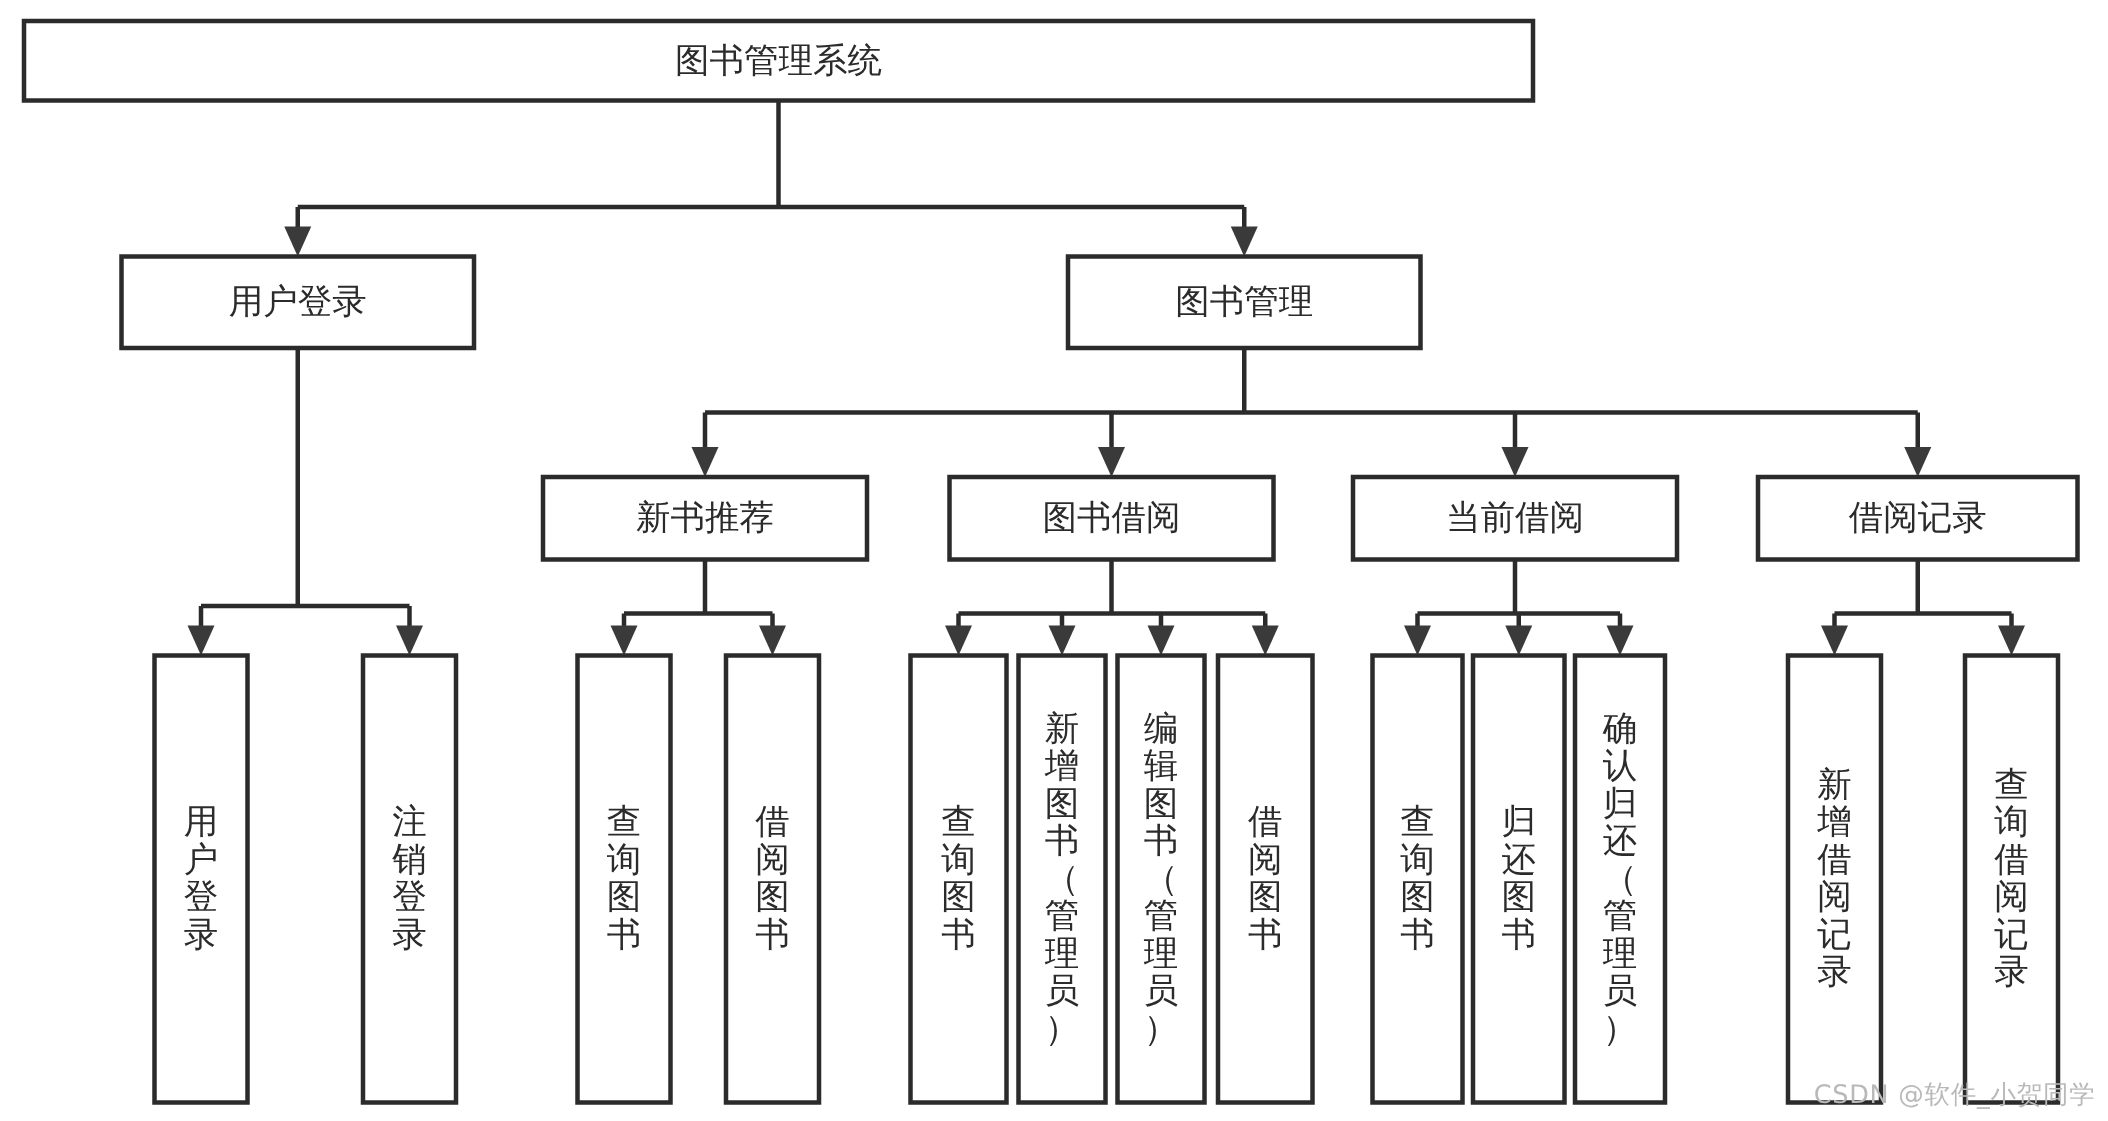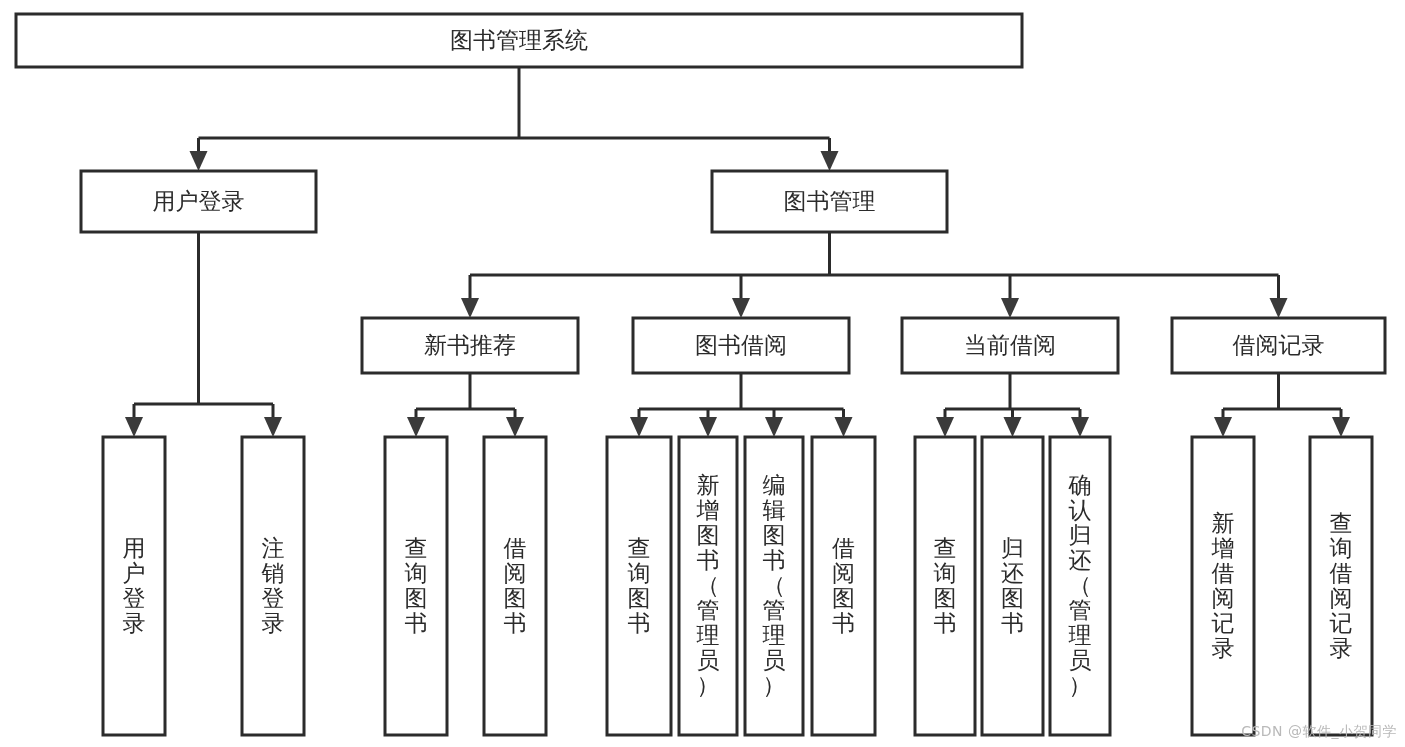--- a/index.html
+++ b/index.html
@@ -46,21 +46,21 @@
   }
   .arrow-head {
     fill: #3a3a3a;
     stroke: none;
   }
   .watermark {
     position: absolute;
     right: 8px;
     bottom: 6px;
     font-family: "DejaVu Sans", "Liberation Sans", sans-serif;
-    font-size: 14px;
+    font-size: 17px;
     color: #b9b9b9;
     white-space: nowrap;
     letter-spacing: 0.5px;
   }
 </style>
 </head>
 <body>
 
 <svg id="diagram" viewBox="0 0 1405 747">
   <g id="connectors">

